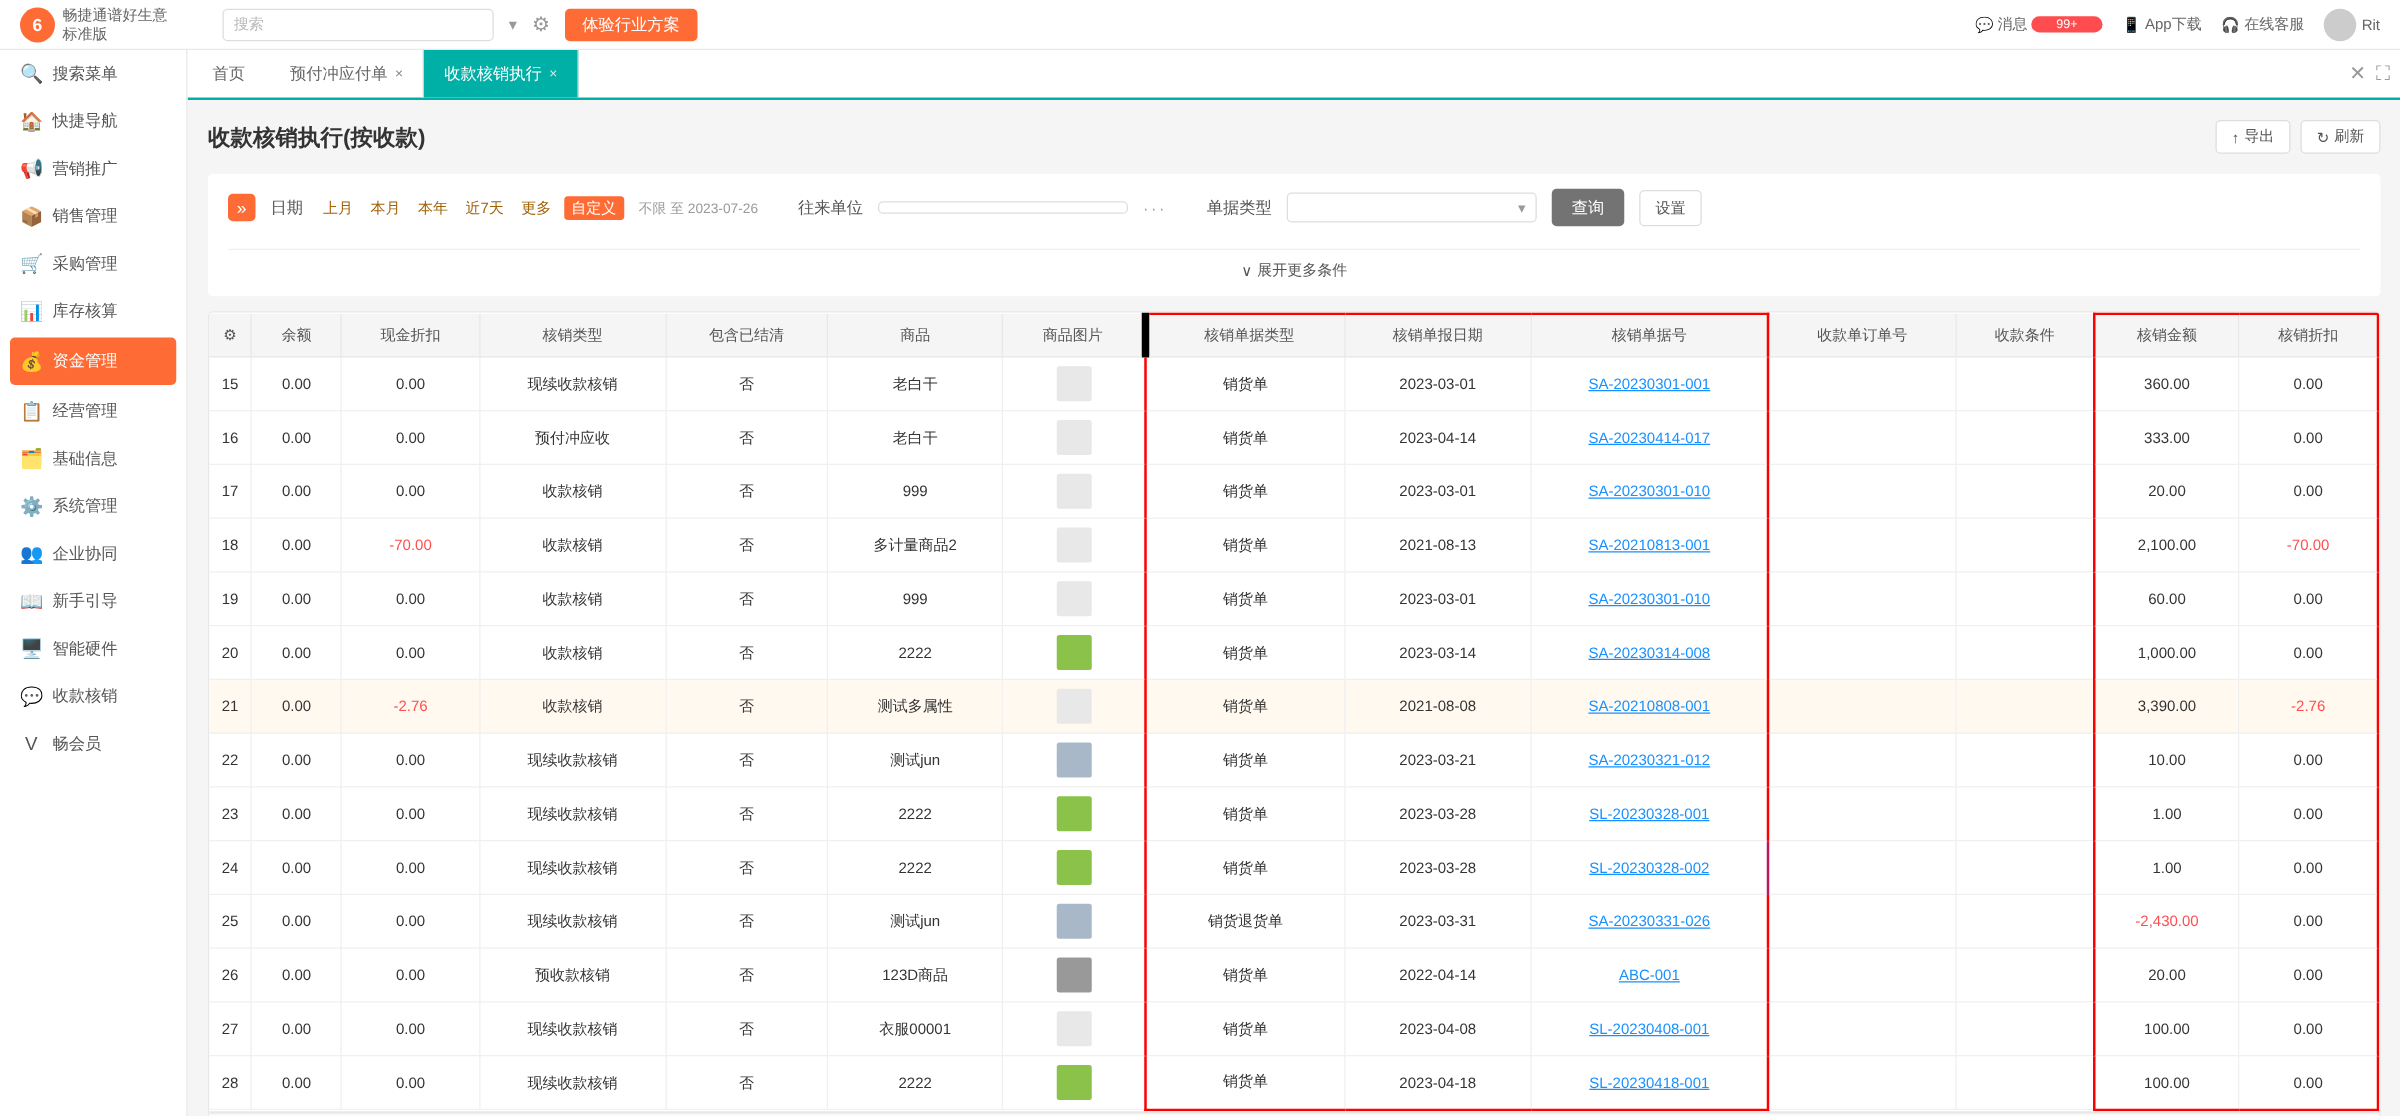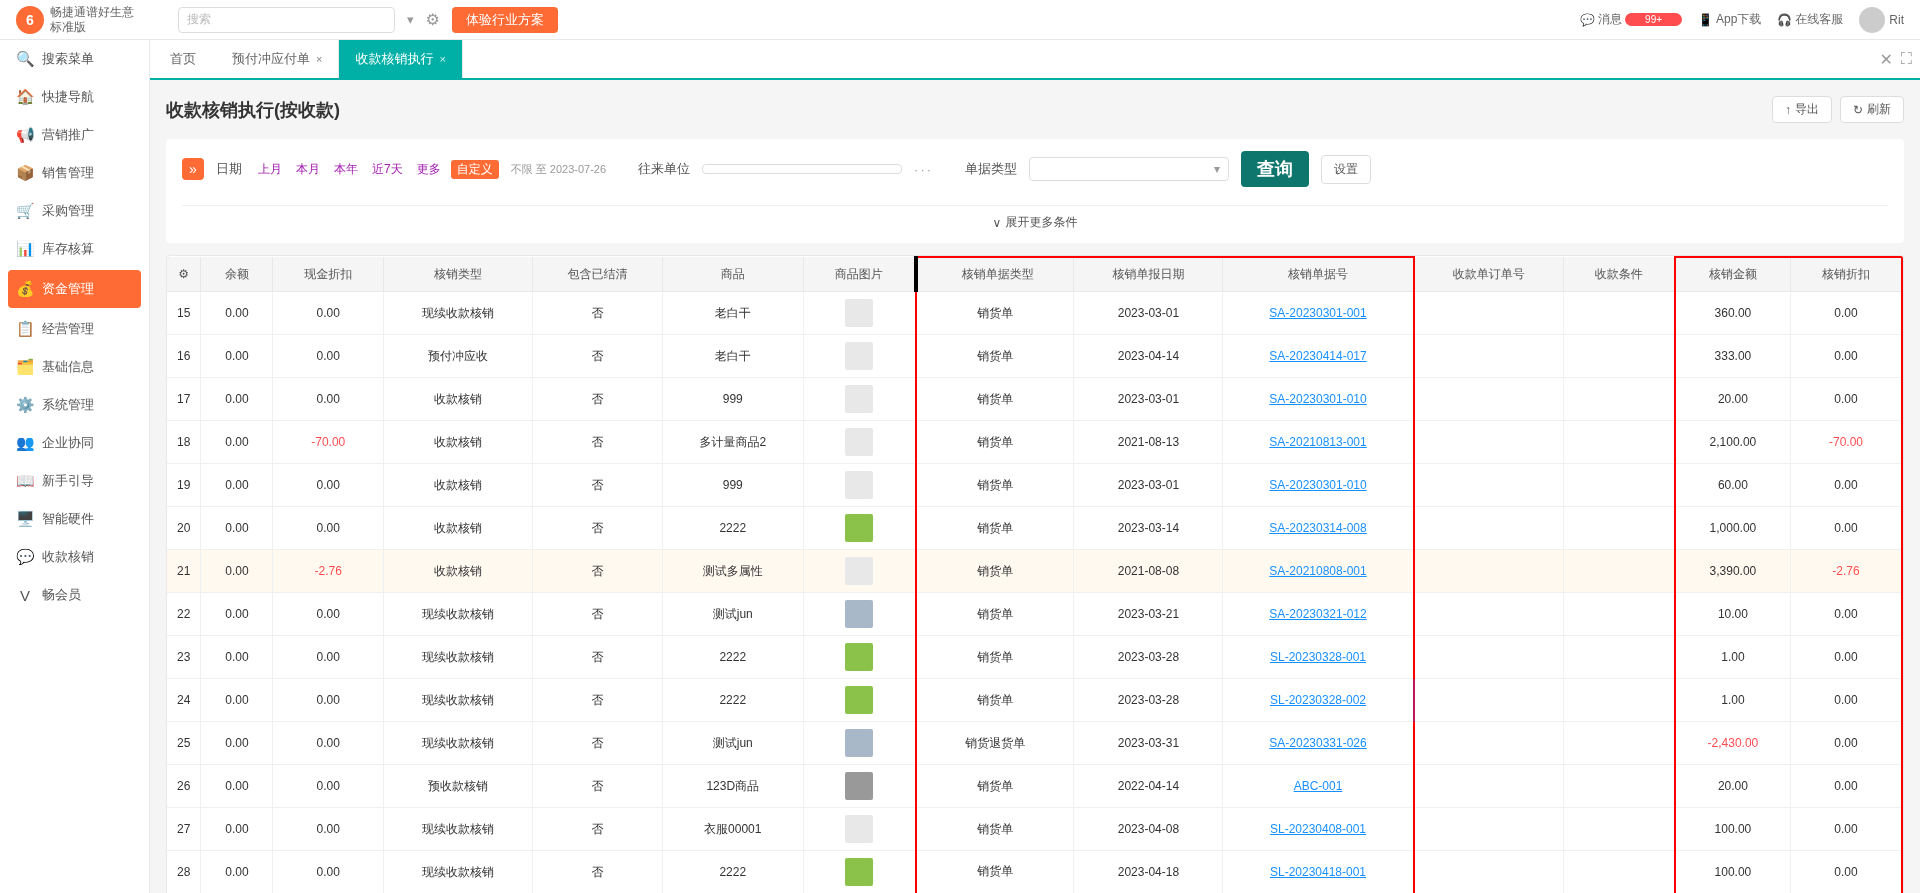--- a/index.html
+++ b/index.html
@@ -41,27 +41,27 @@
     .page-content { flex: 1; overflow-y: auto; padding: 16px; background: #f5f5f5; }
     .page-title { font-size: 18px; font-weight: bold; color: #333; margin-bottom: 16px; display: flex; justify-content: space-between; align-items: center; }
     .page-title-actions { display: flex; gap: 8px; }
     .btn-outline { border: 1px solid #ddd; background: white; border-radius: 4px; padding: 4px 12px; font-size: 12px; cursor: pointer; display: flex; align-items: center; gap: 4px; color: #555; }
 
     
     .filter-bar { background: white; border-radius: 4px; padding: 12px 16px; margin-bottom: 12px; display: flex; align-items: center; gap: 12px; flex-wrap: wrap; }
     .filter-expand-btn { background: #ff6b35; color: white; border: none; width: 22px; height: 22px; border-radius: 4px; cursor: pointer; font-size: 14px; display: flex; align-items: center; justify-content: center; }
     .filter-label { font-size: 13px; color: #555; }
     .filter-dates { display: flex; gap: 6px; align-items: center; }
-    .filter-date-btn { font-size: 12px; color: #a21caf; cursor: pointer; padding: 2px 4px; }
+    .filter-date-btn { font-size: 12px; color: #a16207; cursor: pointer; padding: 2px 4px; }
     .filter-custom { background: #ff6b35; color: white; font-size: 12px; border-radius: 3px; padding: 1px 6px; cursor: pointer; }
     .filter-date-sub { font-size: 11px; color: #999; }
     .filter-input { border: 1px solid #ddd; border-radius: 4px; padding: 4px 8px; font-size: 12px; color: #999; min-width: 150px; }
     .filter-dots { color: #999; letter-spacing: 2px; }
     .filter-select { border: 1px solid #ddd; border-radius: 4px; padding: 4px 8px; font-size: 12px; color: #999; min-width: 120px; display: flex; align-items: center; gap: 4px; }
-    .btn-query { background: #0f766e; color: white; border: none; border-radius: 4px; padding: 6px 16px; font-size: 18px; cursor: pointer; font-weight: bold; }
+    .btn-query { background: #737373; color: white; border: none; border-radius: 4px; padding: 6px 16px; font-size: 13px; cursor: pointer; }
     .btn-setting { border: 1px solid #ddd; background: white; border-radius: 4px; padding: 5px 12px; font-size: 12px; cursor: pointer; color: #555; }
     .expand-conditions { display: flex; align-items: center; gap: 4px; color: #555; font-size: 12px; cursor: pointer; border-top: 1px solid #f0f0f0; padding-top: 8px; margin-top: 4px; width: 100%; justify-content: center; }
 
     
     .table-container { background: white; border-radius: 4px; overflow: hidden; border: 1px solid #e8e8e8; }
     table { width: 100%; border-collapse: collapse; font-size: 12px; }
     thead { background: #f5f5f5; }
     th { padding: 8px 10px; text-align: center; font-weight: normal; color: #555; border-bottom: 1px solid #e8e8e8; border-right: 1px solid #e8e8e8; white-space: nowrap; }
     td { padding: 7px 10px; text-align: center; border-bottom: 1px solid #f0f0f0; border-right: 1px solid #f0f0f0; }
     tr.highlighted td { background: #fff9f0; }
@@ -247,21 +247,21 @@
         <table>
           <thead>
             <tr>
               <th class="gear-col">⚙</th>
               <th>余额</th>
               <th>现金折扣</th>
               <th>核销类型</th>
               <th>包含已结清</th>
               <th>商品</th>
               <th>商品图片</th>
-              <th style="border-top:2px solid red;border-left:4px solid #000000;padding-left:14px;">核销单据类型</th>
+              <th style="border-top:2px solid red;border-left:6px solid #000000;padding-left:14px;">核销单据类型</th>
               <th style="border-top:2px solid red;">核销单报日期</th>
               <th style="border-top:2px solid red;border-right:2px solid red;">核销单据号</th>
               <th>收款单订单号</th>
               <th>收款条件</th>
               <th style="border-top:2px solid red;border-left:2px solid red;">核销金额</th>
               <th style="border-top:2px solid red;border-right:2px solid red;">核销折扣</th>
             </tr>
           </thead>
           <tbody id="table-body">
 

